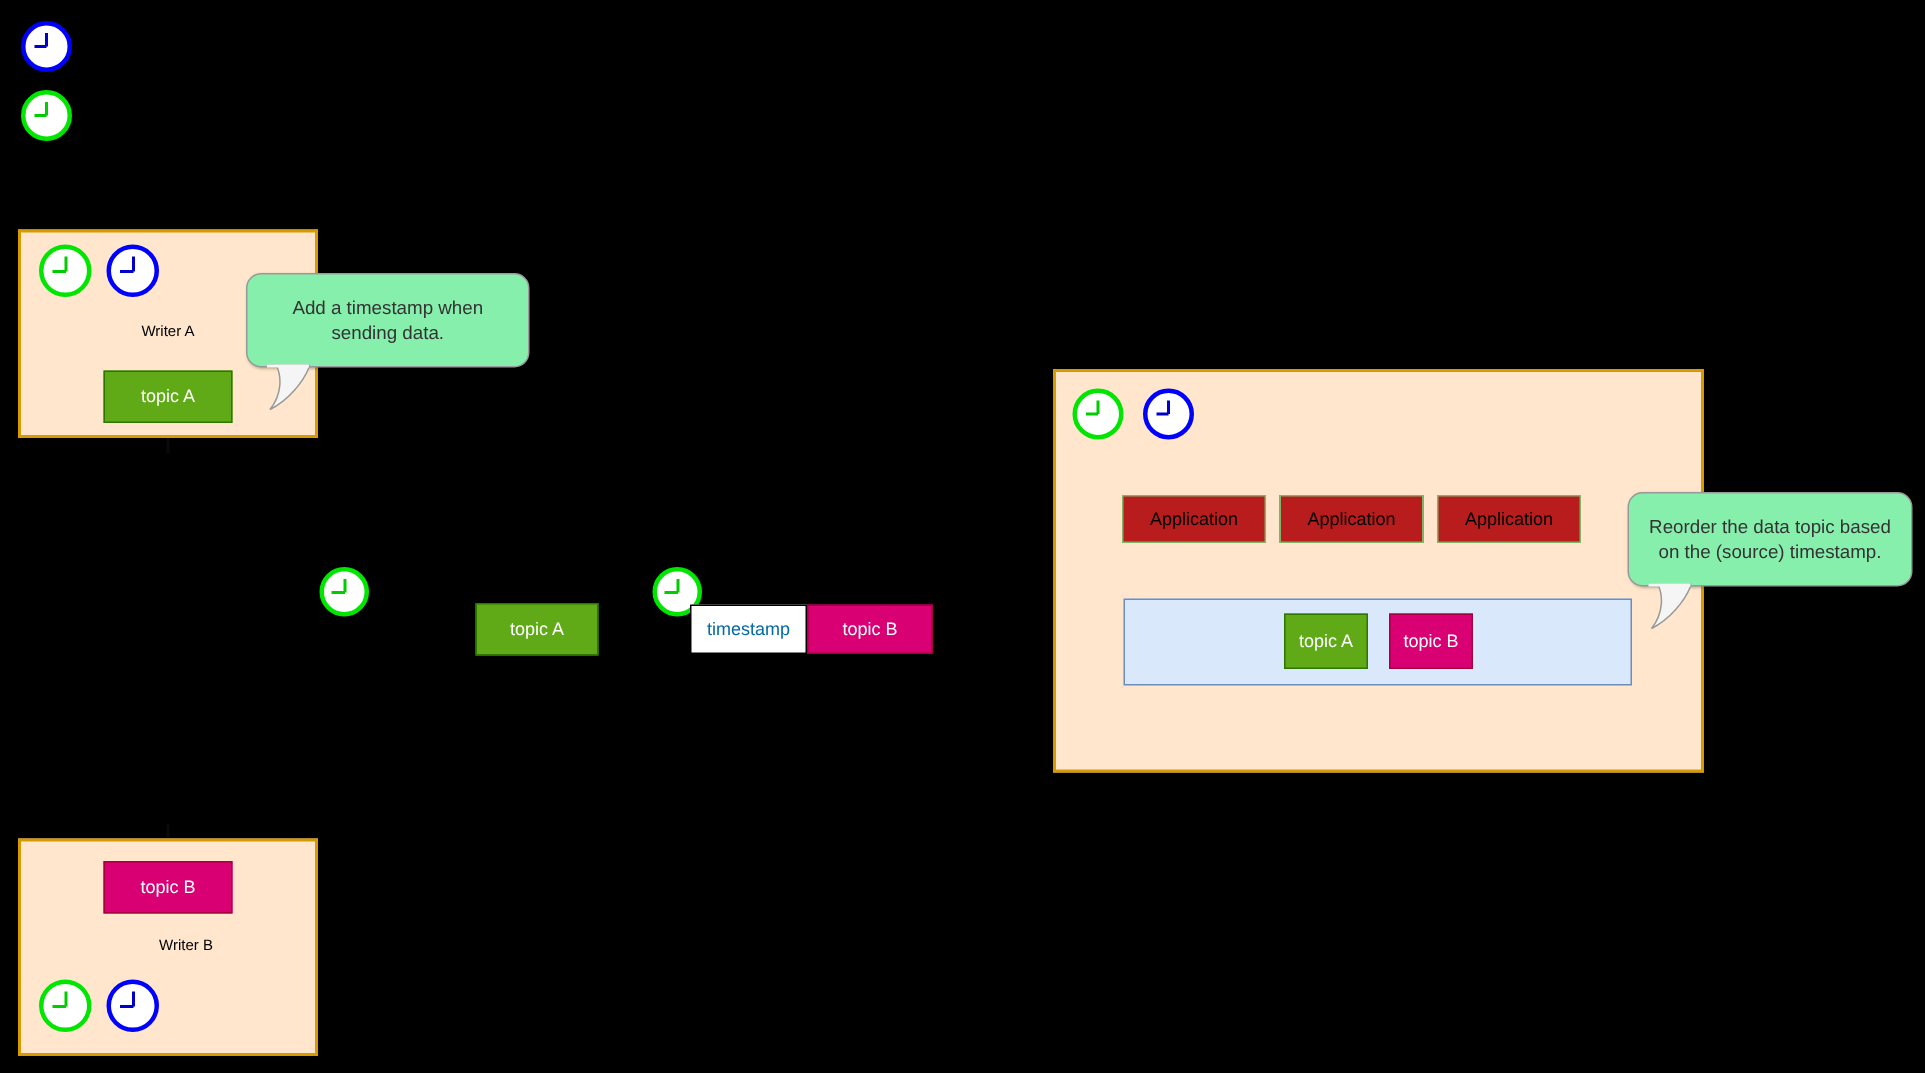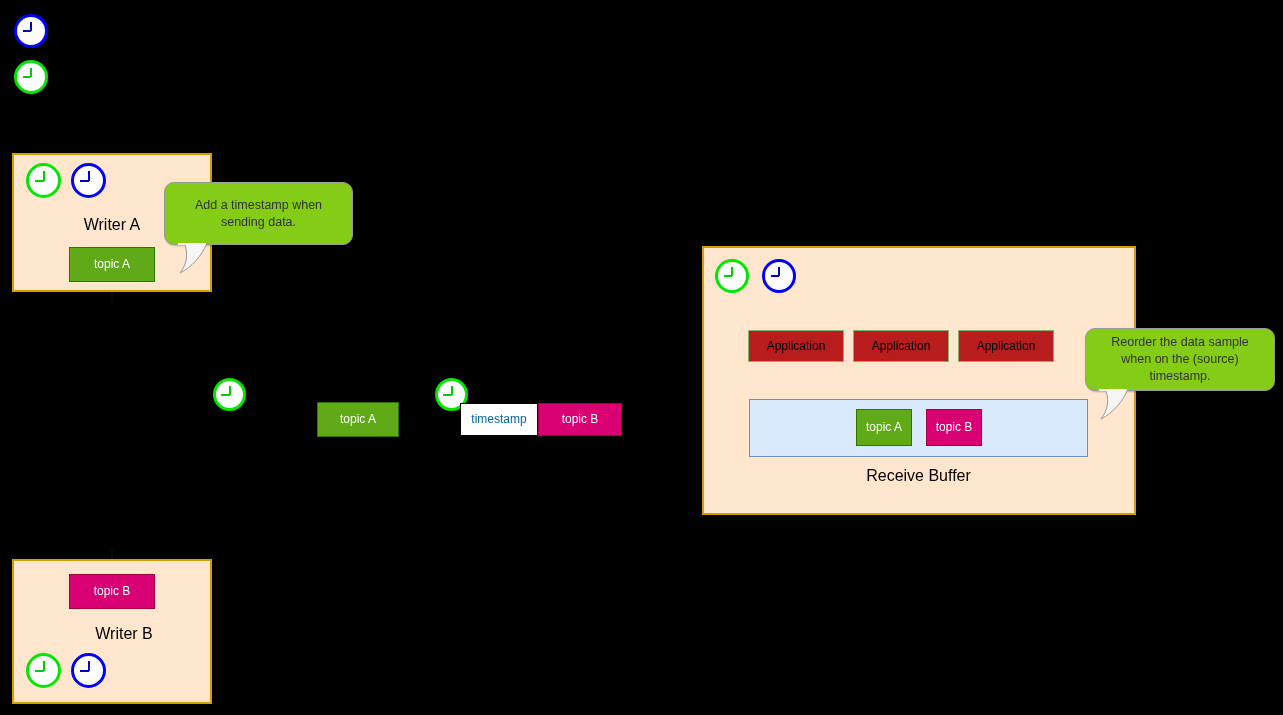--- a/index.html
+++ b/index.html
@@ -91,30 +91,30 @@
     color: #000000;
   }
   .buffer-box {
     background: #dae8fc;
     border: 1px solid #6c8ebf;
   }
 
   
   .label {
     position: absolute;
-    font-size: 16px;
+    font-size: 10px;
     color: #000000;
     text-align: center;
     white-space: nowrap;
   }
 
   
   .bubble {
     position: absolute;
-    background: #84cc16;
+    background: #86efac;
     border: 1px solid #999999;
     border-radius: 10px;
     box-sizing: border-box;
     display: flex;
     align-items: center;
     justify-content: center;
     text-align: center;
     font-size: 12.5px;
     color: #333333;
     line-height: 1.35;
@@ -196,23 +196,22 @@
     <span class="hand-h"></span>
   </div>
 
   <div class="node app-box" style="left:748px; top:330px; width:96px; height:32px;">Application</div>
   <div class="node app-box" style="left:853px; top:330px; width:96px; height:32px;">Application</div>
   <div class="node app-box" style="left:958px; top:330px; width:96px; height:32px;">Application</div>
 
   <div class="node buffer-box" style="left:749px; top:399px; width:339px; height:58px;"></div>
   <div class="node topic-a" style="left:856px; top:409px; width:56px; height:37px;">topic A</div>
   <div class="node topic-b" style="left:926px; top:409px; width:56px; height:37px;">topic B</div>
-  <div class="label" style="left:749px; top:467px; width:339px;">Receive Buffer</div>
-
-  <div class="bubble" style="left:1085px; top:328px; width:190px; height:63px;">Reorder the data sample when on the (source) timestamp.</div>
+
+  <div class="bubble" style="left:1085px; top:328px; width:190px; height:63px;">Reorder the data topic based on the (source) timestamp.</div>
   <div class="bubble-tail" style="left:1097px; top:389px;">
     <svg width="42" height="32" viewBox="0 0 42 32">
       <path d="M2,0 L30,0 L30,2 C26,12 16,24 4,30 C12,20 12,8 8,0 Z" fill="#f5f5f5" stroke="#999999" stroke-width="1"></path>
       <rect x="2" y="-2" width="28" height="4" fill="#f5f5f5"></rect>
     </svg>
   </div>
 
   <div class="connector" style="left:111px; top:549px; width:2px; height:10px;"></div>
   <div class="panel" style="left:12px; top:559px; width:200px; height:145px;">
   </div>

